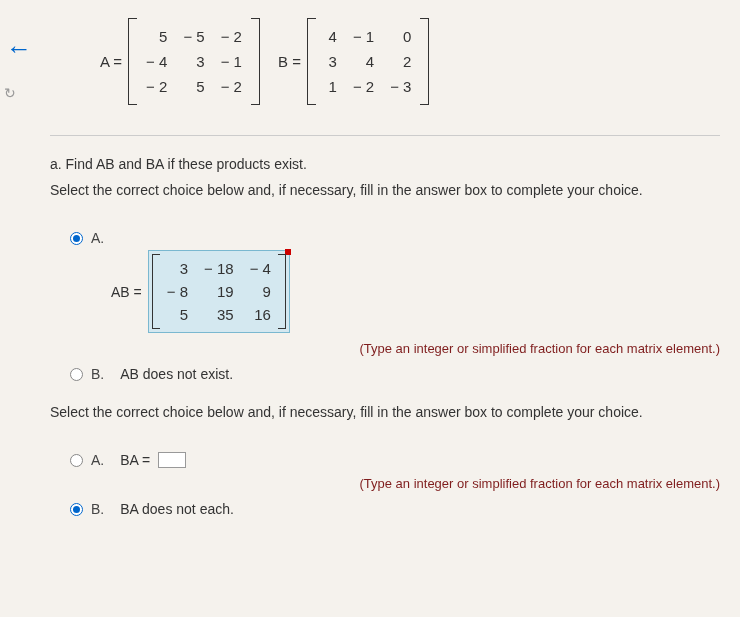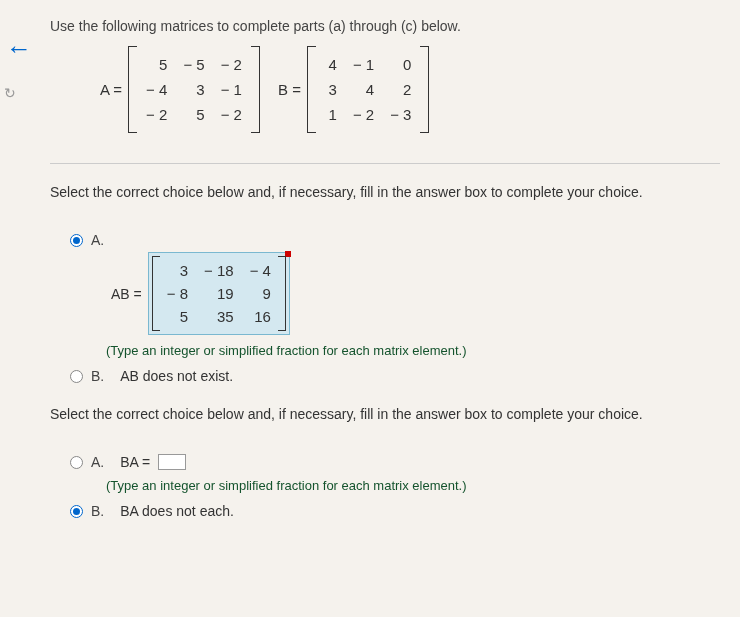--- a/index.html
+++ b/index.html
@@ -123,22 +123,23 @@
     .answer-matrix td {
       text-align: right;
       padding: 3px 8px;
       font-size: 15px;
       min-width: 28px;
     }
     .hint {
       margin-left: 56px;
       margin-top: 0;
       margin-bottom: 10px;
-      color: #14532d;
+      color: #7f1d1d;
       font-size: 13px;
+      text-align: right;
     }
     .choice-body { display: flex; flex-direction: column; }
     .inline-input {
       display: inline-block;
       width: 28px;
       height: 16px;
       border: 1px solid #999;
       background: #fff;
       vertical-align: middle;
     }
@@ -151,21 +152,20 @@
     }
   </style>
 </head>
 <body>
 
 <span class="back-arrow">←</span>
 <span class="refresh-icon">↻</span>
 
 <div class="content">
 
-  <p class="prompt">Use the following matrices to complete parts (a) through (c) below.</p>
 
   <div class="matrices-row">
     <div class="matrix-wrap">
       <span class="matrix-label">A =</span>
       <div class="matrix">
         <table>
           <tbody>
               <tr>
                 <td>5</td>
                 <td>− 5</td>
@@ -206,20 +206,21 @@
                 <td>− 3</td>
               </tr>
         </tbody>
           </table>
       </div>
     </div>
   </div>
 
   <hr class="divider">
 
+  <p class="part-text">a. Find AB and BA if these products exist.</p>
   <p class="part-text">Select the correct choice below and, if necessary, fill in the answer box to complete your choice.</p>
 
   <div class="section-spacer"></div>
 
   <div class="choice-row">
     <span class="radio selected"></span>
     <div class="choice-body">
       <span class="choice-label">A.</span>
       <div class="ab-matrix-block">
         <span>AB =</span>

